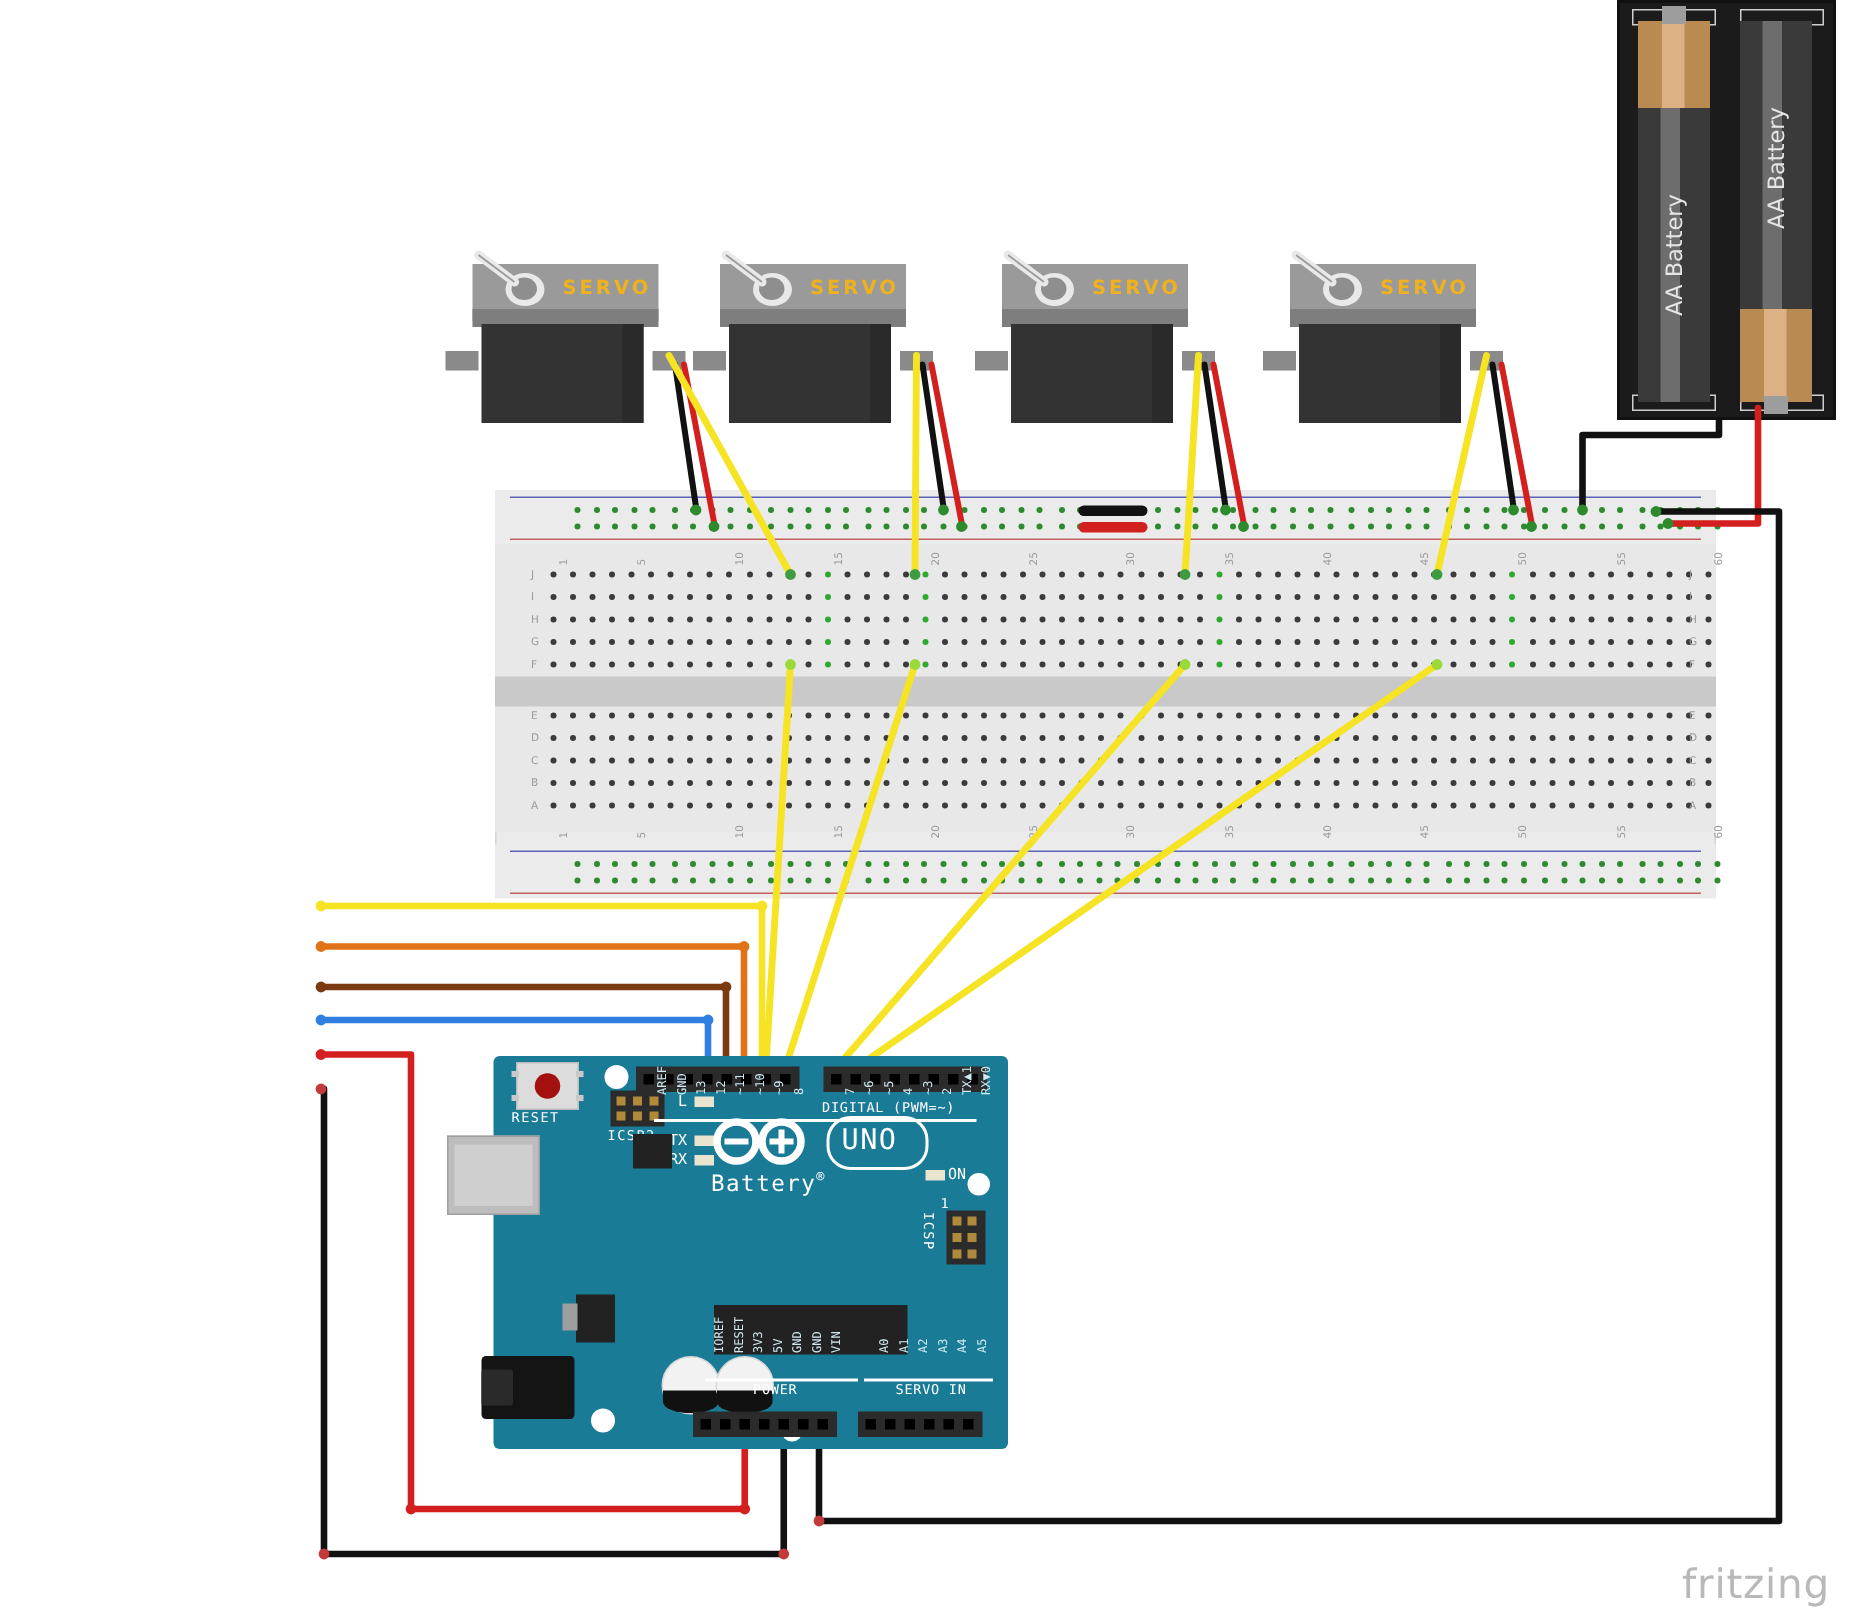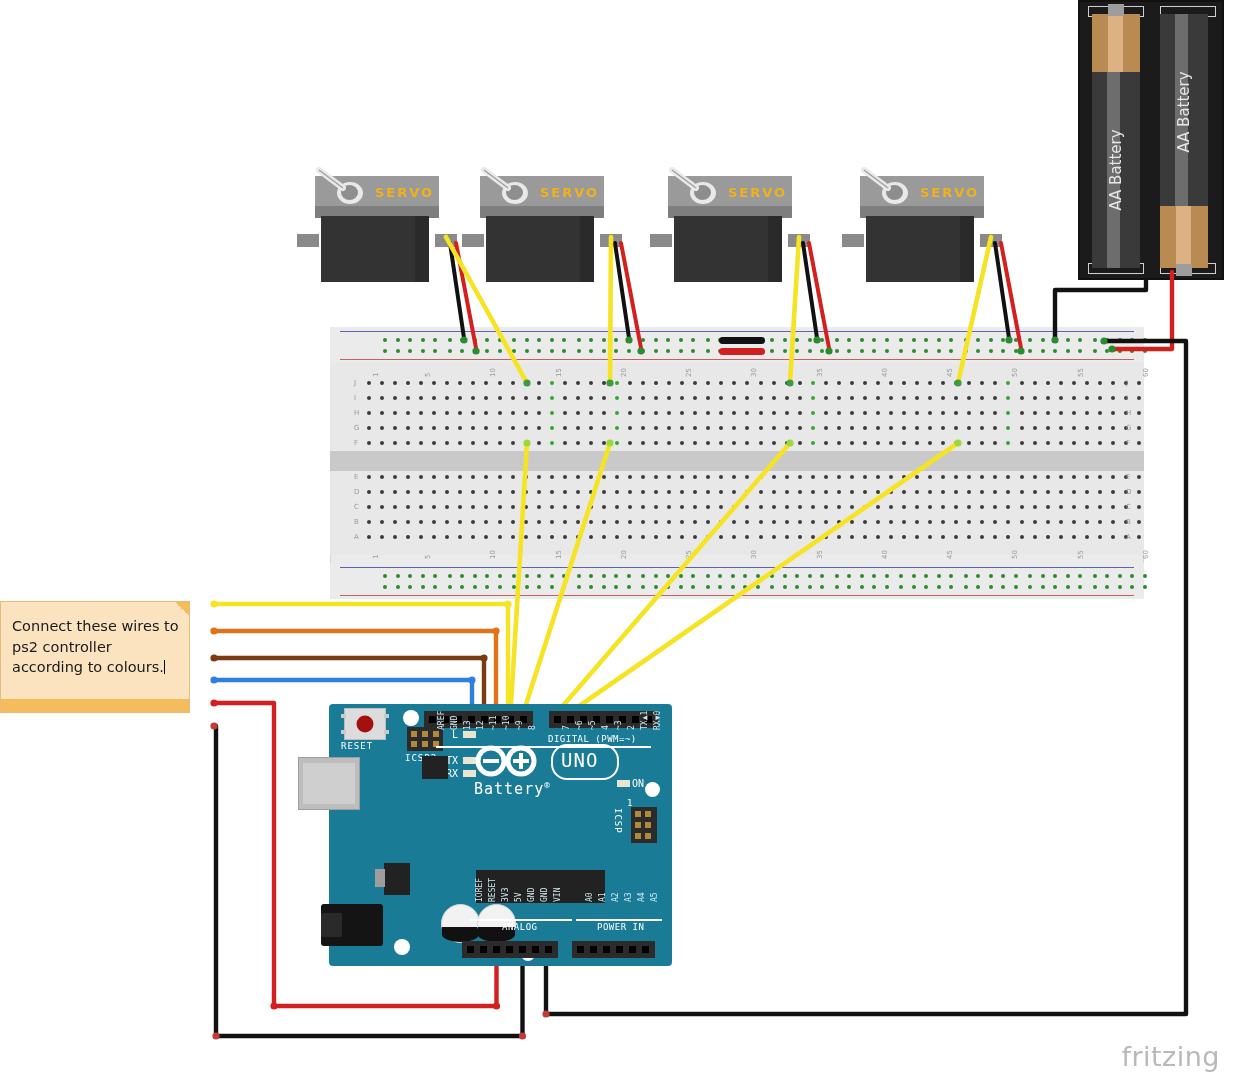--- a/index.html
+++ b/index.html
@@ -1200,23 +1200,23 @@
         <div class="half"></div>
       </div>
 
     <div class="barrel" style="left:-8px;top:200px;width:62px;height:42px;">
         <div class="m"></div>
       </div>
 
     <div class="ardtxt" style="left:219px;top:30px;font-size:9px;letter-spacing:.5px;">DIGITAL (PWM=~)</div>
     <div style="position:absolute;left:107px;top:42px;width:215px;height:2px;background:#fff;"></div>
 
-    <div class="ardtxt" style="left:173px;top:218px;font-size:9px;letter-spacing:.5px;">ANALOG</div>
+    <div class="ardtxt" style="left:173px;top:218px;font-size:9px;letter-spacing:.5px;">POWER</div>
     <div style="position:absolute;left:141px;top:215px;width:102px;height:2px;background:#fff;"></div>
-    <div class="ardtxt" style="left:268px;top:218px;font-size:9px;letter-spacing:.5px;">POWER IN</div>
+    <div class="ardtxt" style="left:268px;top:218px;font-size:9px;letter-spacing:.5px;">SERVO IN</div>
     <div style="position:absolute;left:247px;top:215px;width:86px;height:2px;background:#fff;"></div>
   </div>
 
   <div class="usb" style="left:298px;top:757px;width:62px;height:53px;">
       <div class="in"></div>
     </div>
 
   <div id="hdrHost">
       <div class="hdr" style="left: 424px; top: 711px; width: 109px; height: 17px;"></div>
       <div class="pin" style="left: 429px; top: 716px;"></div>
@@ -1275,24 +1275,15 @@
       <div class="pin" style="left: 629px; top: 946px;"></div>
       <div class="pin" style="left: 642px; top: 946px;"></div>
       <div class="pinlbl" style="left: 584.5px; top: 902px;">A0</div>
       <div class="pinlbl" style="left: 597.5px; top: 902px;">A1</div>
       <div class="pinlbl" style="left: 610.5px; top: 902px;">A2</div>
       <div class="pinlbl" style="left: 623.5px; top: 902px;">A3</div>
       <div class="pinlbl" style="left: 636.5px; top: 902px;">A4</div>
       <div class="pinlbl" style="left: 649.5px; top: 902px;">A5</div>
     </div>
 
-  <div class="note" style="left:0px;top:601px;width:190px;height:112px;">
-    <div class="fold"></div>
-    <div class="body">
-      <div>Connect these wires to</div>
-      <div>ps2 controller</div>
-      <div style="white-space:nowrap;"><span>according to colours.</span><span class="caret"></span></div>
-    </div>
-    <div class="foot"></div>
-  </div>
 
   <div class="wm">fritzing</div>
 </div>
 
 </body></html>

